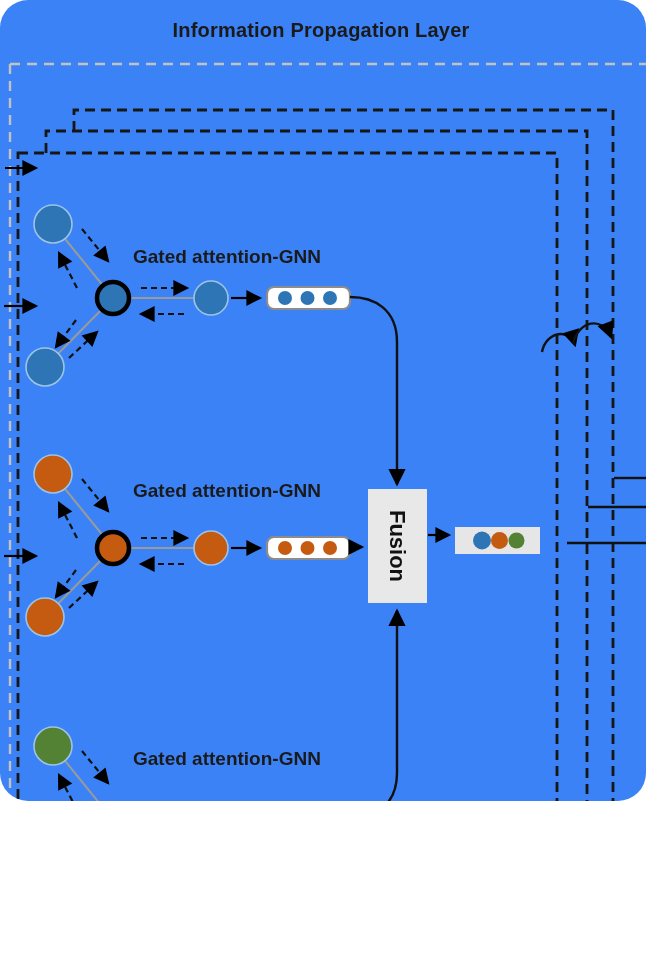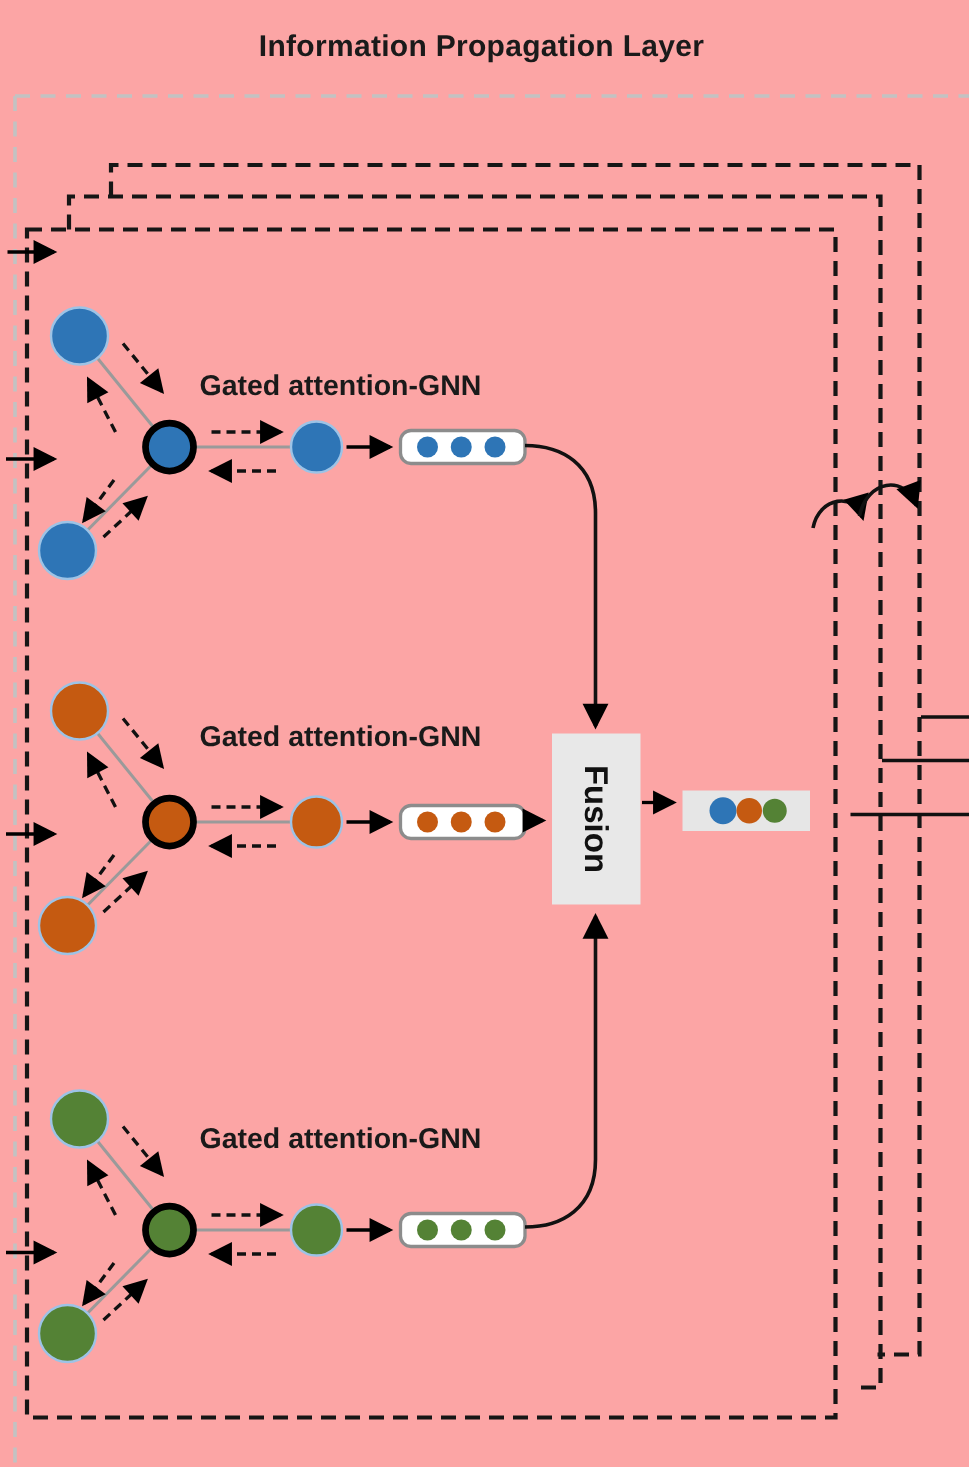--- a/index.html
+++ b/index.html
@@ -1,16 +1,16 @@
 <!DOCTYPE html>
 <html><head>
 <meta charset="utf-8">
 <style>
   html,body{margin:0;padding:0;background:#ffffff;}
-  .stage{width:646px;height:978px;position:relative;background:#fca5a5;font-family:"Liberation Sans",sans-serif;overflow:hidden;}
+  .stage{width:646px;height:801px;position:relative;background:#3b82f6;font-family:"Liberation Sans",sans-serif;overflow:hidden;border-radius:28px;}
   svg{display:block;}
   text{font-family:"Liberation Sans",sans-serif;}
   .title-text{font-size:20px;font-weight:bold;fill:#1a1a1a;letter-spacing:.2px;}
   .module-label{font-size:19px;font-weight:bold;fill:#1a1a1a;}
   .fusion-label{font-size:22px;font-weight:bold;fill:#111;}
   .dark-dash{fill:none;stroke:#161616;stroke-width:2.8;stroke-dasharray:10 6;}
   .gray-dash{fill:none;stroke:#c2c2c2;stroke-width:2.4;stroke-dasharray:10 7;}
   .solid{stroke:#000;stroke-width:2.2;fill:none;}
   .outline-curve{stroke:#111;stroke-width:2.4;fill:none;}
   .panel{fill:#e8e8e8;}

